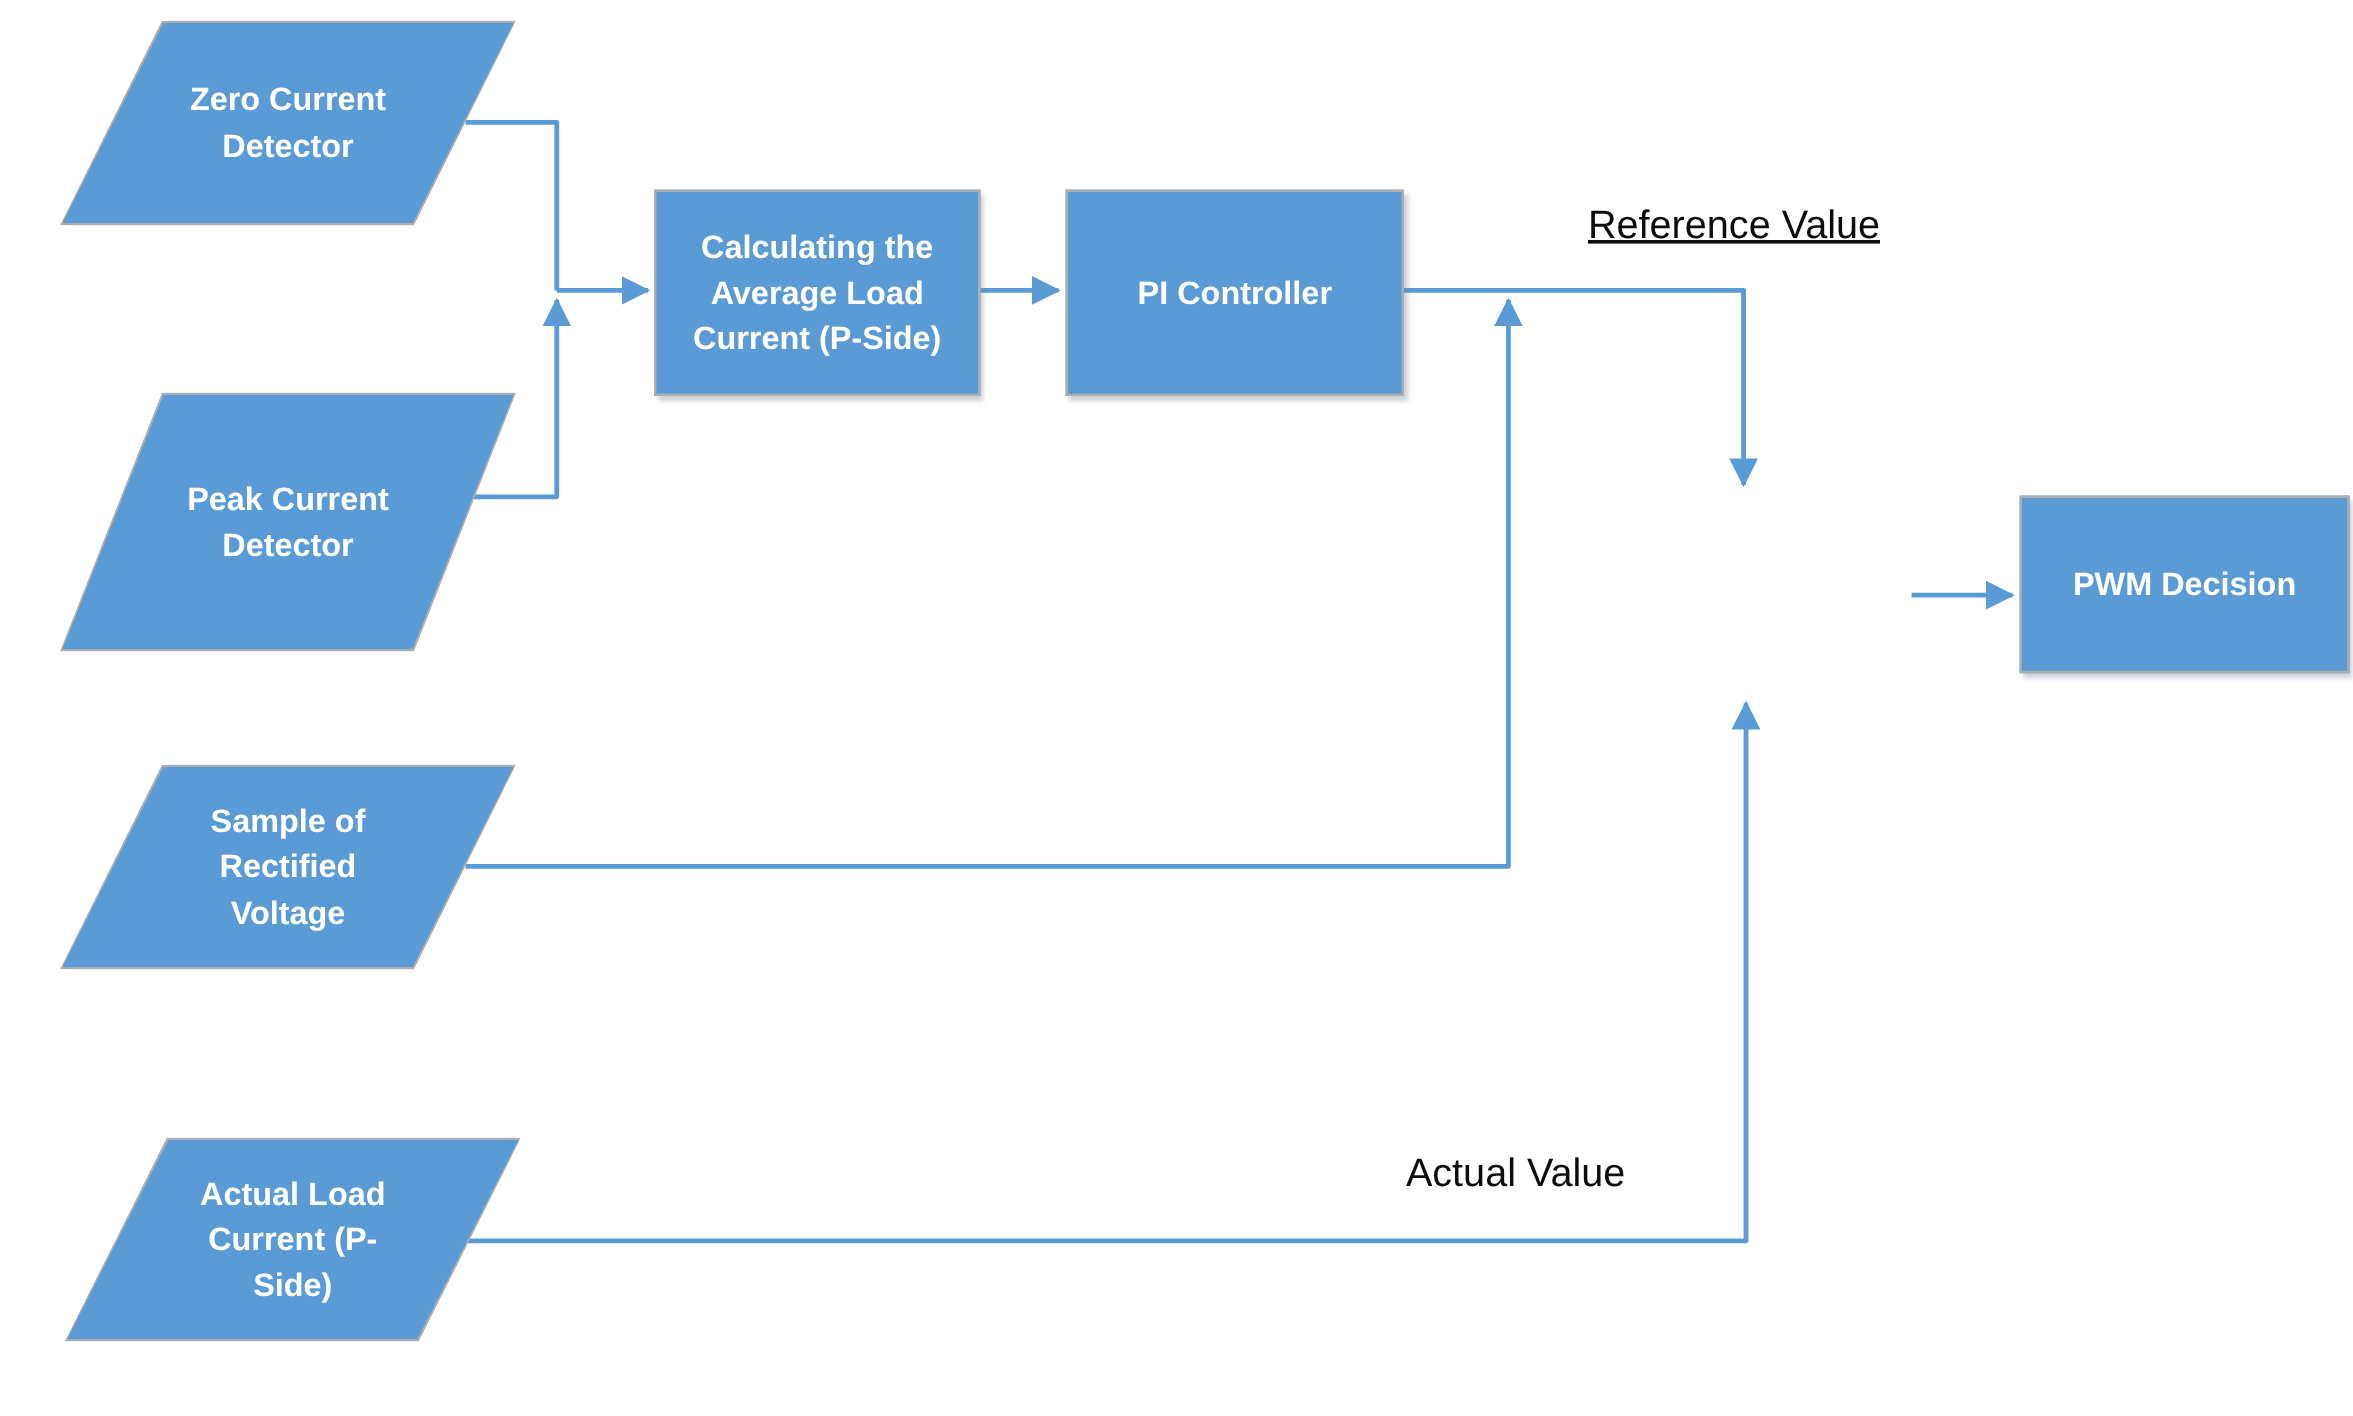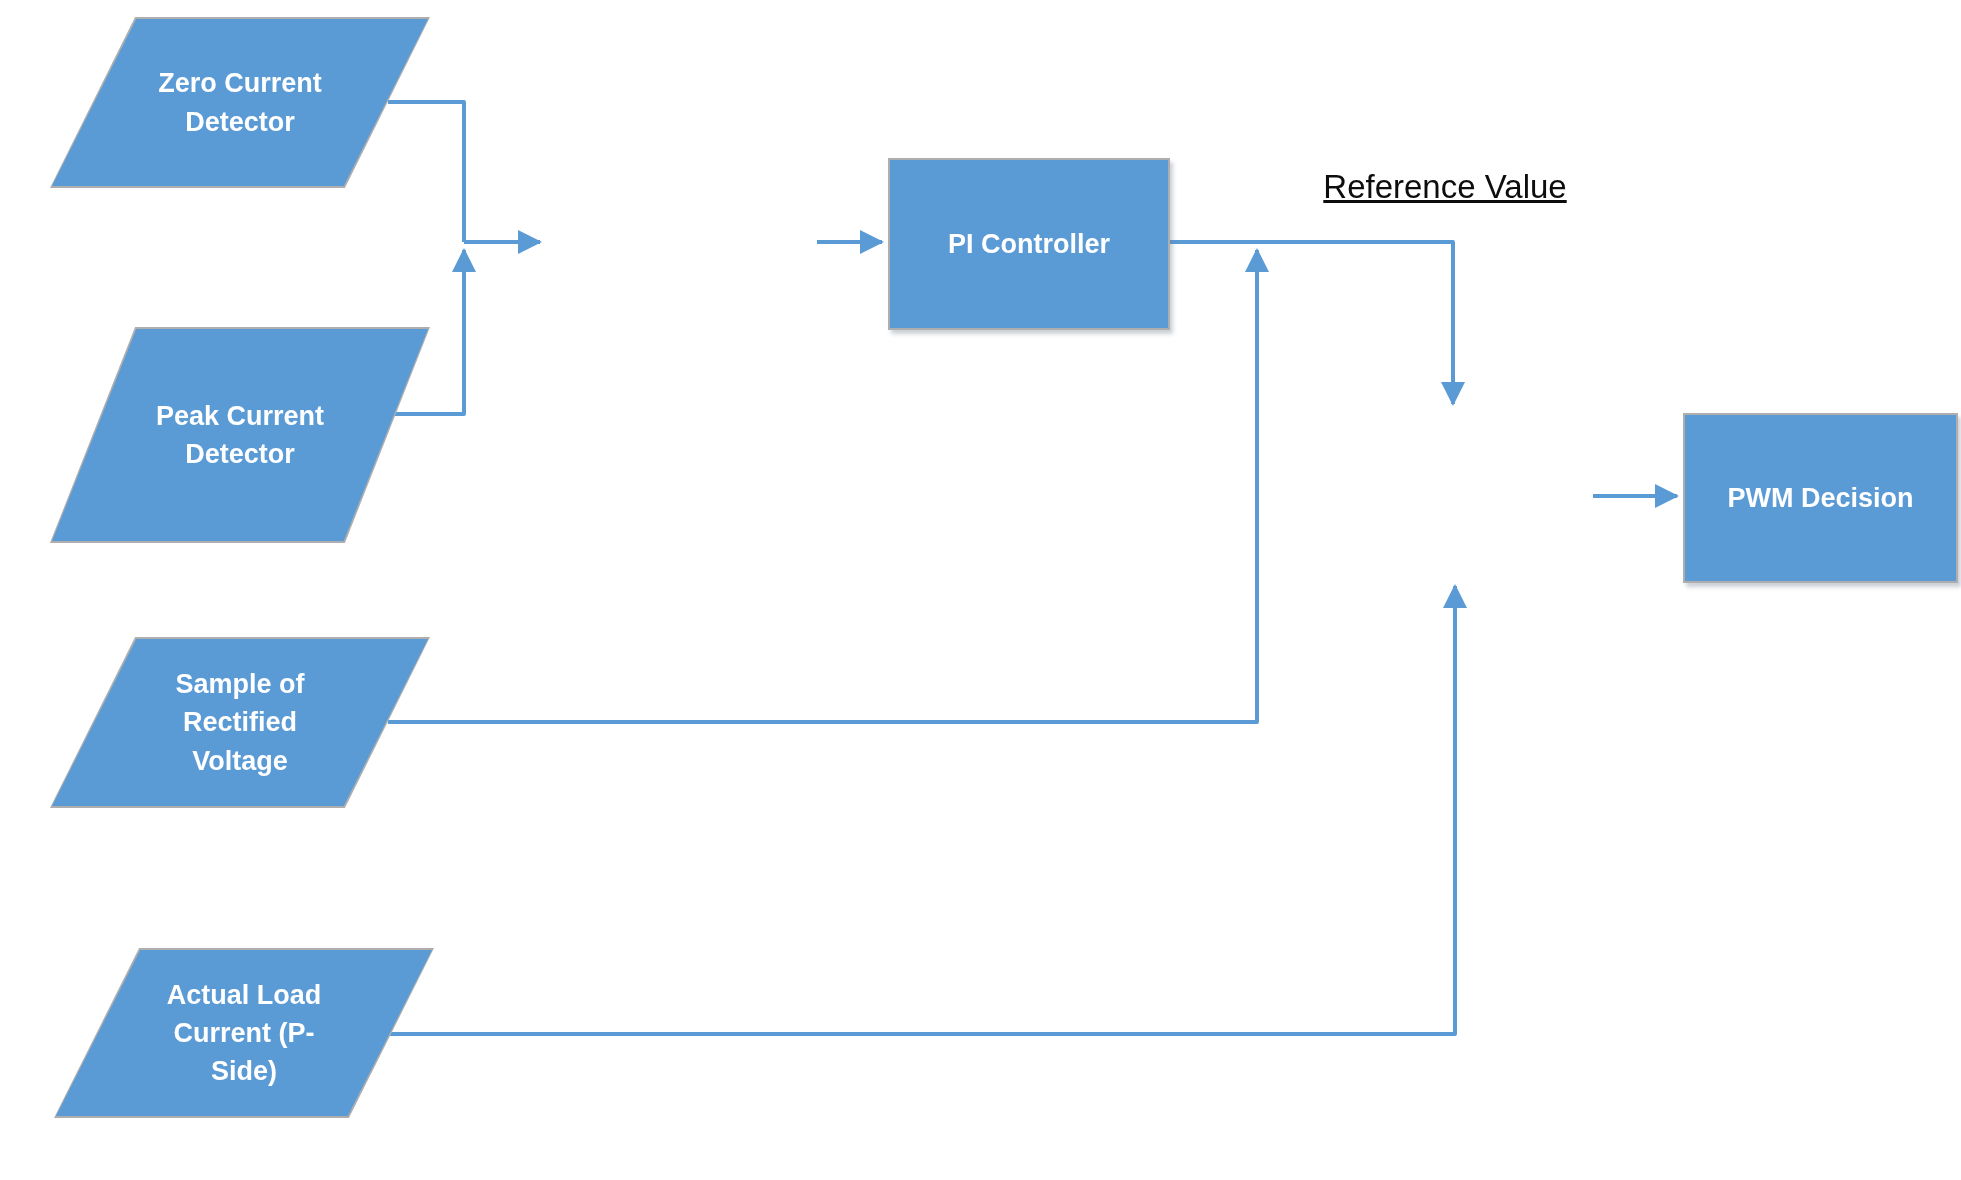--- a/index.html
+++ b/index.html
@@ -86,25 +86,31 @@
   </div>
 
   <div class="node" style="left:54px; top:948px; width:380px; height:170px;">
     <div class="para-border"></div>
     <div class="para-fill"></div>
     <div class="node-label">Actual Load
 Current (P-
 Side)</div>
   </div>
 
+  <div class="node rect" style="left:545px; top:158px; width:272px; height:172px;">
+    <div class="node-label">Calculating the
+Average Load
+Current (P-Side)</div>
+  </div>
 
   <div class="node rect" style="left:888px; top:158px; width:282px; height:172px;">
     <div class="node-label">PI Controller</div>
   </div>
 
 
-  <div class="node rect" style="left:1683px; top:413px; width:275px; height:170px;">
+  <div class="node rect" style="left:1683px; top:413px; width:275px; height:148px;">
     <div class="node-label">PWM Decision</div>
   </div>
 
   <div class="annotation" style="left:1295px; top:168px; width:300px;text-decoration:underline;">Reference Value</div>
+  <div class="annotation" style="left:1118px; top:958px; width:290px;">Actual Value</div>
 
 </div>
 
 </body></html>

